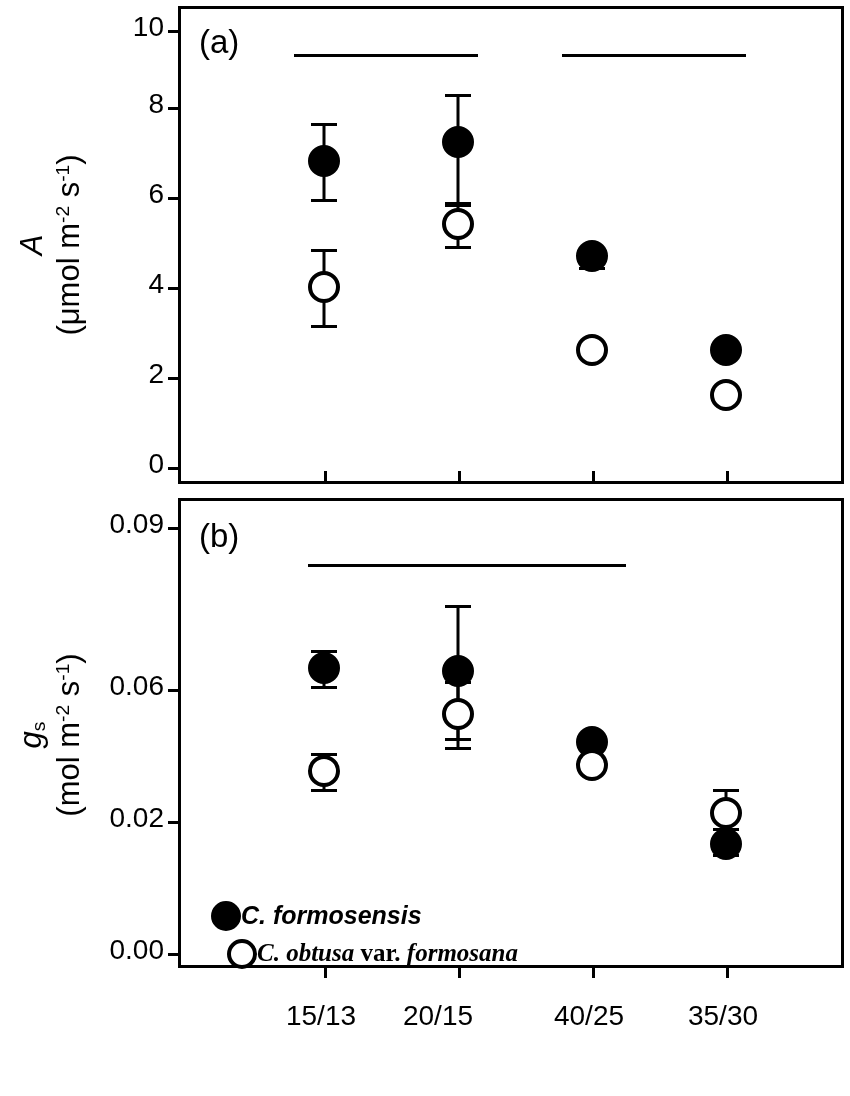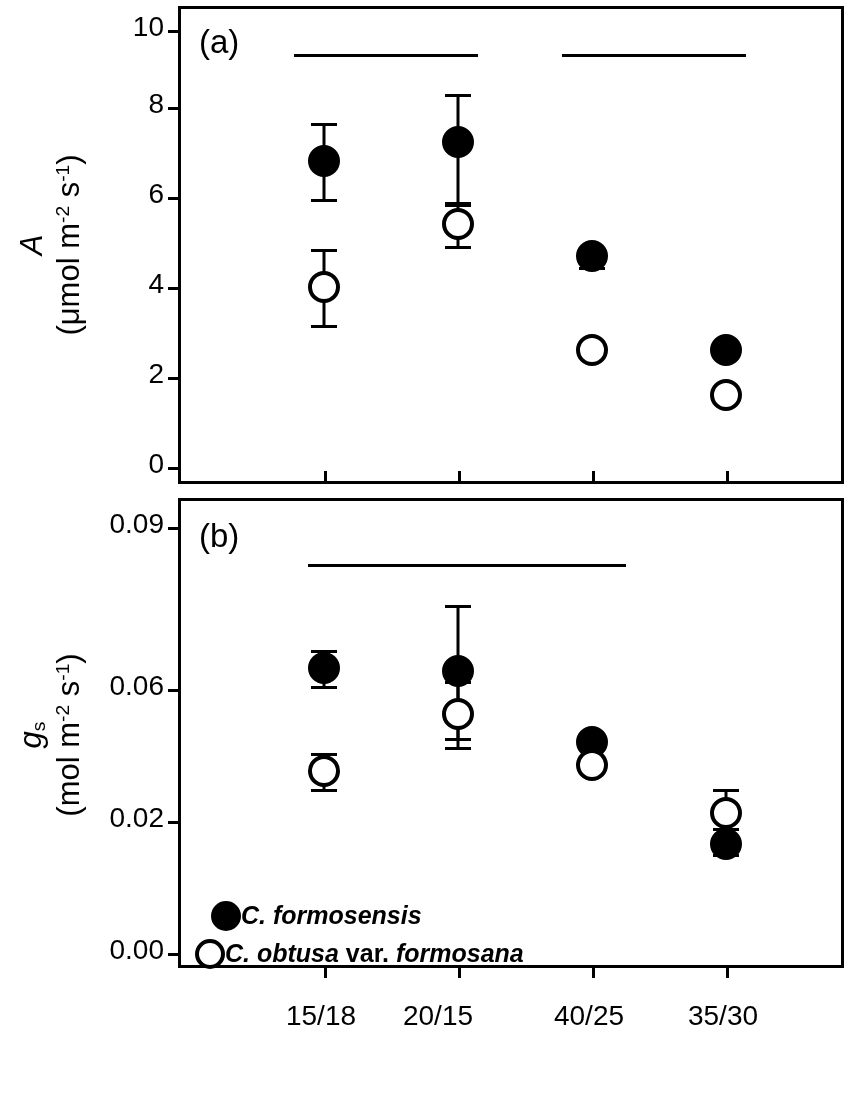--- a/index.html
+++ b/index.html
@@ -242,21 +242,21 @@
 
     <div class="err" style="left:545px; top:288px; height:48px;"></div>
     <div class="cap" style="left:545px; top:288px; width:26px;"></div>
     <div class="cap" style="left:545px; top:336px; width:26px;"></div>
     <div class="pt pt-open" style="left:545px; top:312px; width:32px; height:32px;"></div>
 
     <div class="legend-row" style="left:30px; top:400px;">
       <div class="pt pt-filled" style="position:relative; left:0; top:0; transform:none; width:30px; height:30px;"></div>
       <div class="legend-text">C. formosensis</div>
     </div>
-    <div class="legend-row" style="left:14px; top:438px;">
+    <div class="legend-row" style="left:46px; top:438px;font-family:Liberation Serif, serif;">
       <div class="pt pt-open" style="position:relative; left:0; top:0; transform:none; width:30px; height:30px;"></div>
       <div class="legend-text"><span>C. obtusa</span><span class="upright"> var. </span><span>formosana</span></div>
     </div>
 
     <div class="tick tick-y" style="top:452px;"></div>
     <div class="tick tick-y" style="top:320px;"></div>
     <div class="tick tick-y" style="top:188px;"></div>
     <div class="tick tick-y" style="top:26px;"></div>
 
     <div class="tick tick-x" style="left:143px; bottom:-13px;"></div>
@@ -270,19 +270,19 @@
   <div class="ticklabel ticklabel-y" style="right:686px; top:686px;">0.06</div>
   <div class="ticklabel ticklabel-y" style="right:686px; top:524px;">0.09</div>
 
   <div style="position:absolute; left:-98px; top:690px; width:310px; height:90px; transform:rotate(-90deg); transform-origin:50% 50%; text-align:center; font-size:31px; line-height:1.2;">
     <div><span class="ital">g</span><span class="sub">s</span></div>
     <div>
       <span>(mol m</span><span class="sup">-2</span><span> s</span><span class="sup">-1</span><span>)</span>
     </div>
   </div>
 
-  <div class="ticklabel ticklabel-x" style="left:321px; top:1000px;">15/18</div>
+  <div class="ticklabel ticklabel-x" style="left:321px; top:1000px;">15/13</div>
   <div class="ticklabel ticklabel-x" style="left:438px; top:1000px;">20/15</div>
   <div class="ticklabel ticklabel-x" style="left:589px; top:1000px;">40/25</div>
   <div class="ticklabel ticklabel-x" style="left:723px; top:1000px;">35/30</div>
 
 
 </div>
 
 </body></html>

